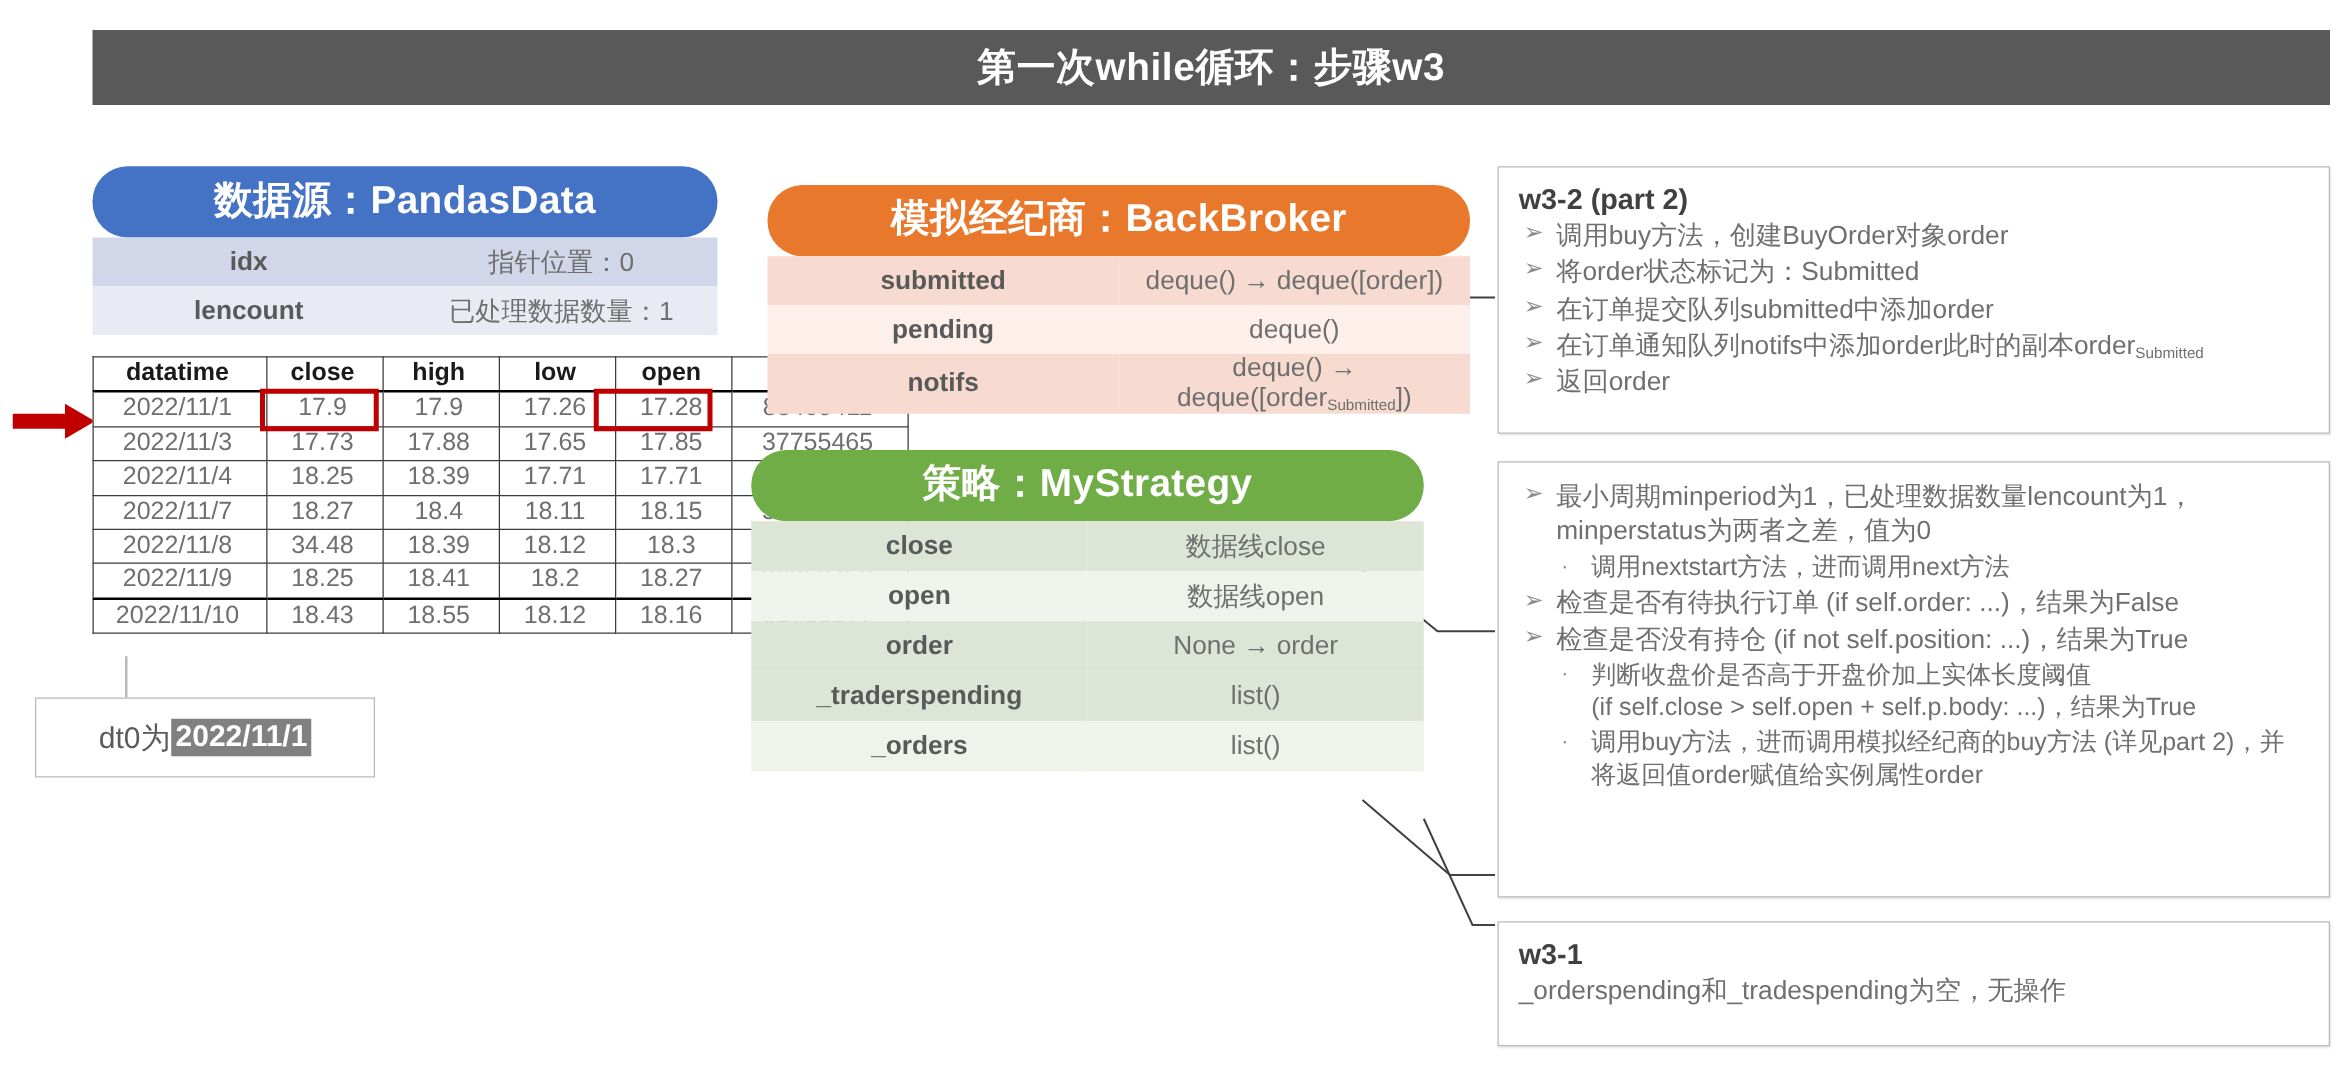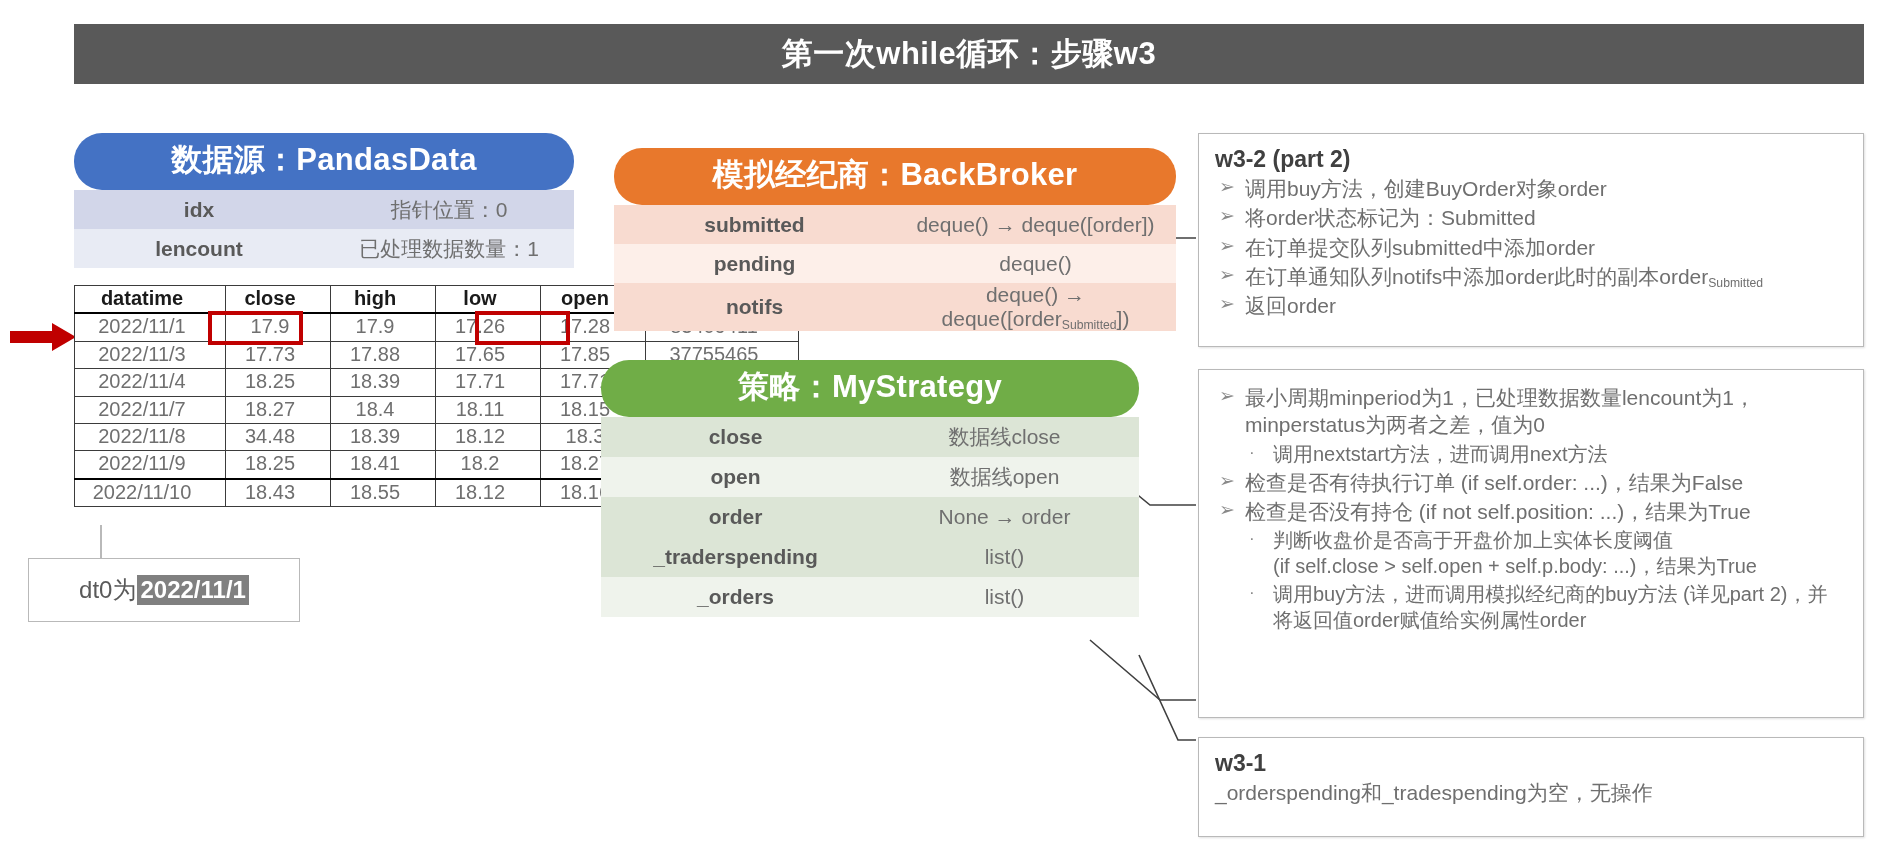--- a/index.html
+++ b/index.html
@@ -55,21 +55,21 @@
 
   
   #data-grid{
     position:absolute;left:74px;top:285px;
     border-collapse:collapse;background:#fff;
     font-size:20px;color:#6f6f6f;
   }
   #data-grid td,#data-grid th{
     border:1px solid #3b3b3b;
     text-align:center;
-    padding:1px 24px 3px 8px;
+    padding:1px 12px 3px 8px;
     font-weight:normal;
     white-space:nowrap;
     line-height:1.12;
   }
   #data-grid th{color:#1a1a1a;font-weight:bold;border-bottom:2px solid #000;}
   #data-grid tr:last-child td{border-top:2px solid #000;}
   #data-grid .c-date{width:118px;}
   #data-grid .c-num{width:72px;}
   #data-grid .c-vol{width:120px;margin-left:40px;}
   .redbox{

